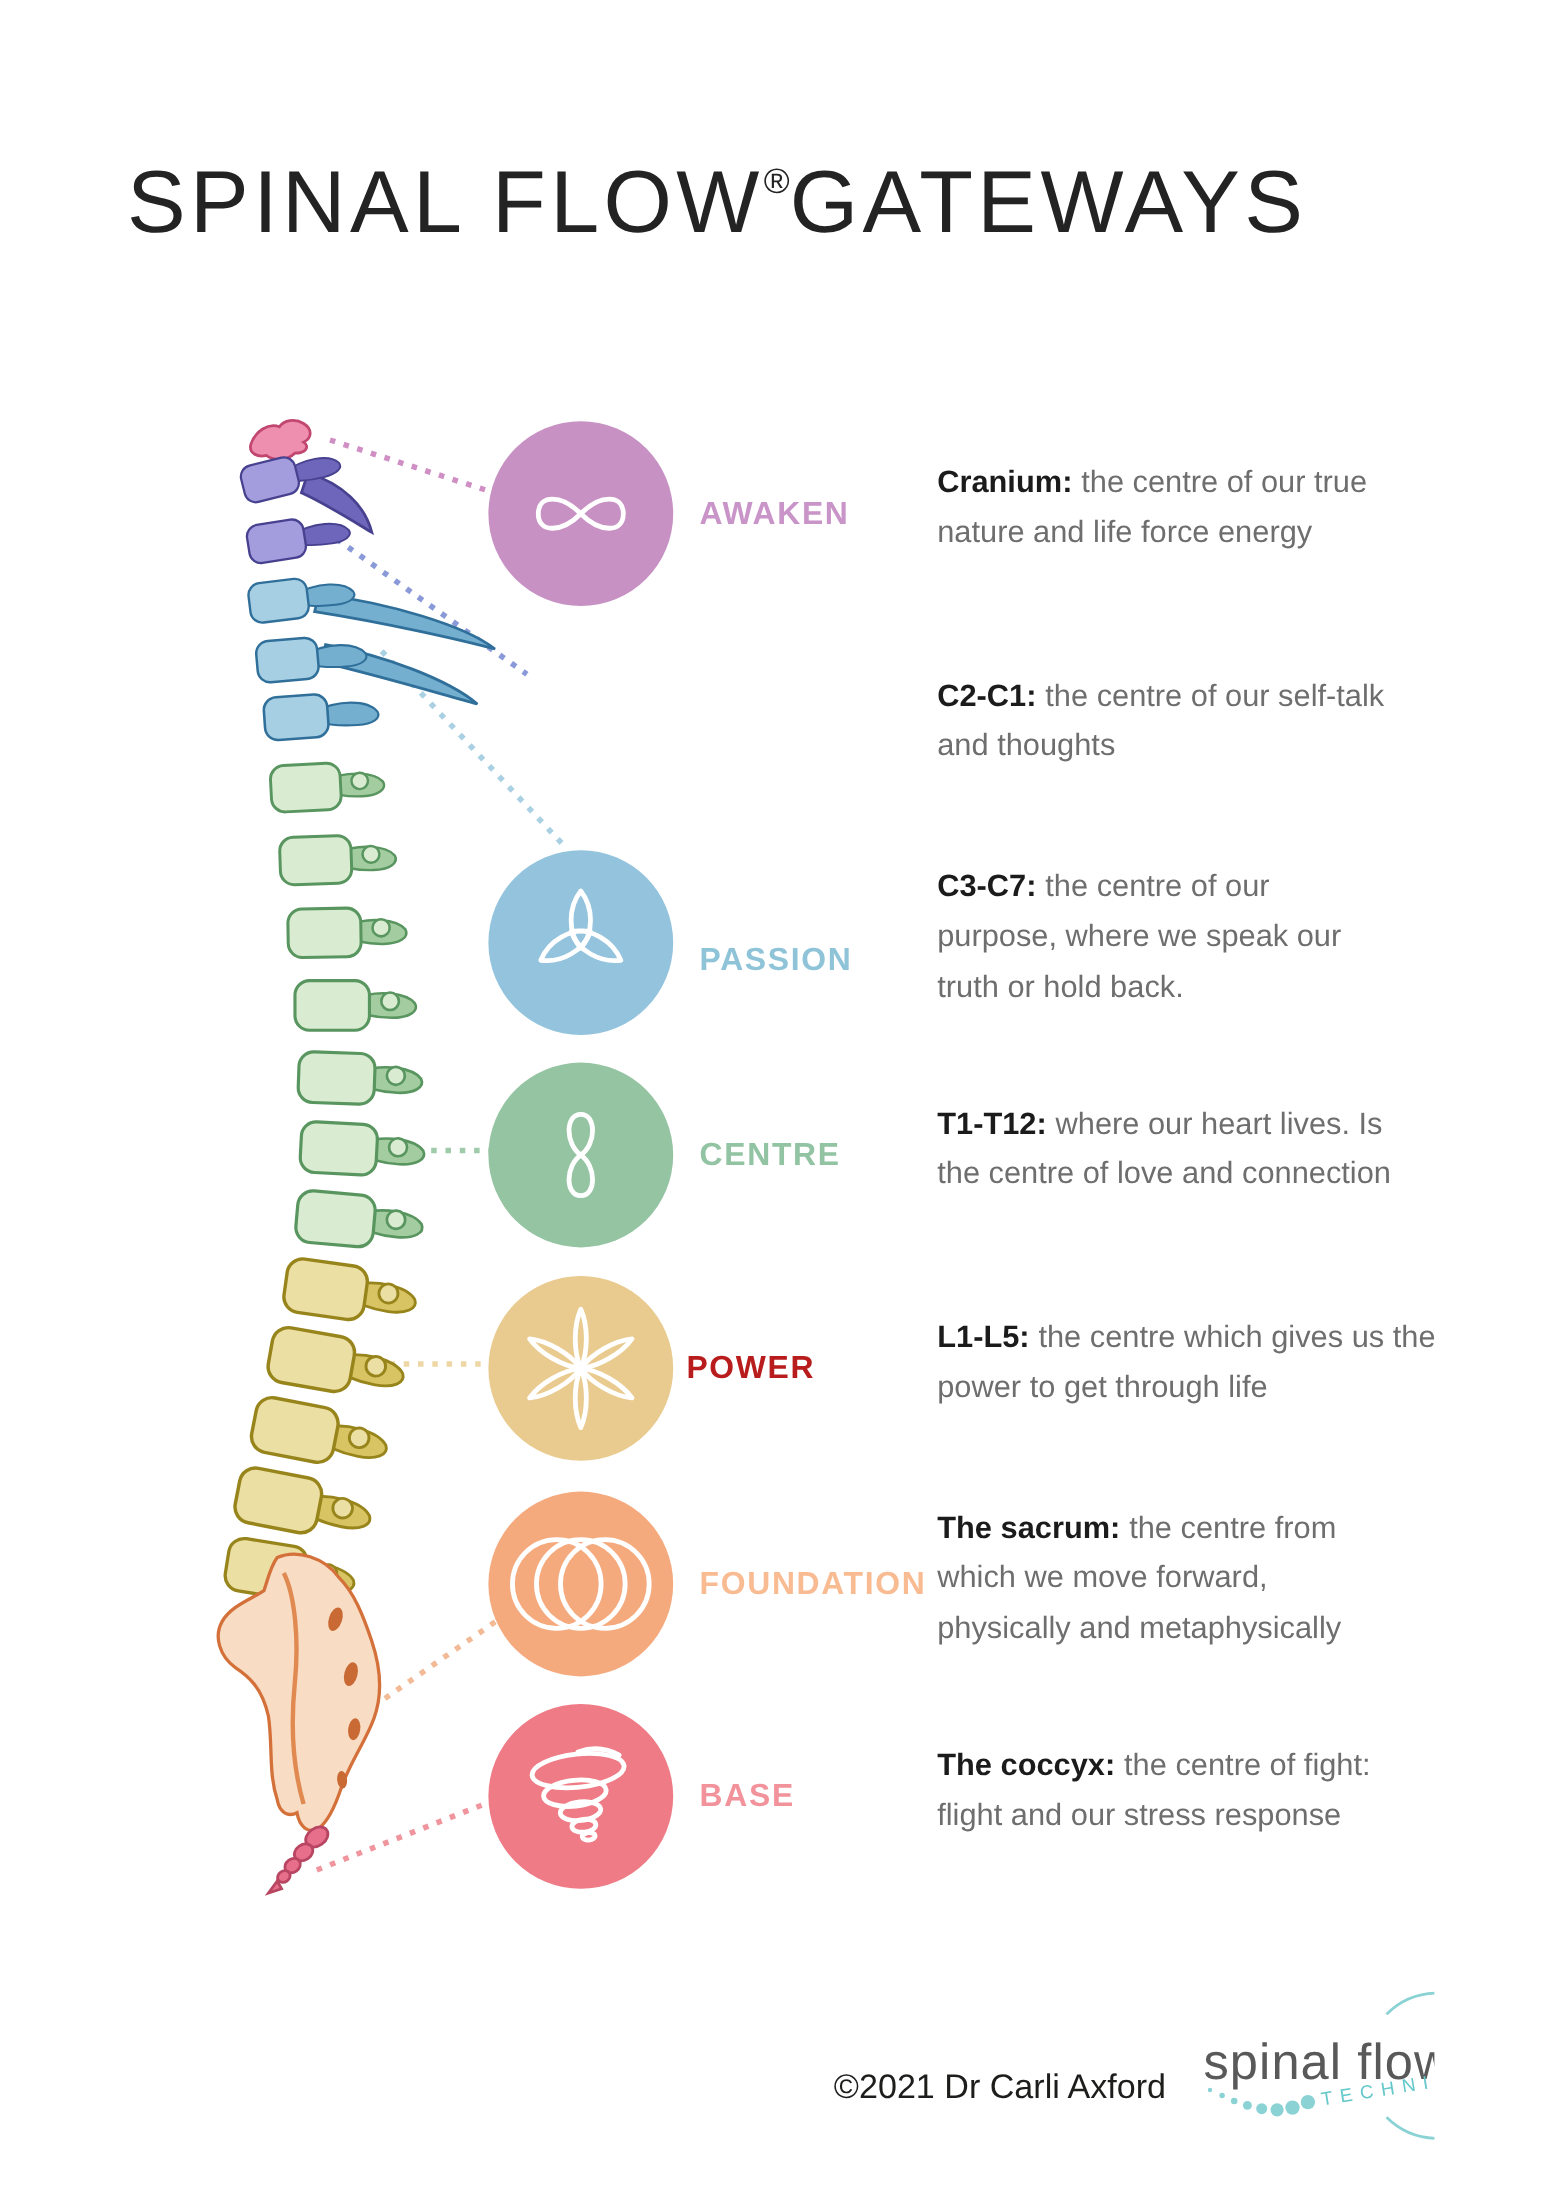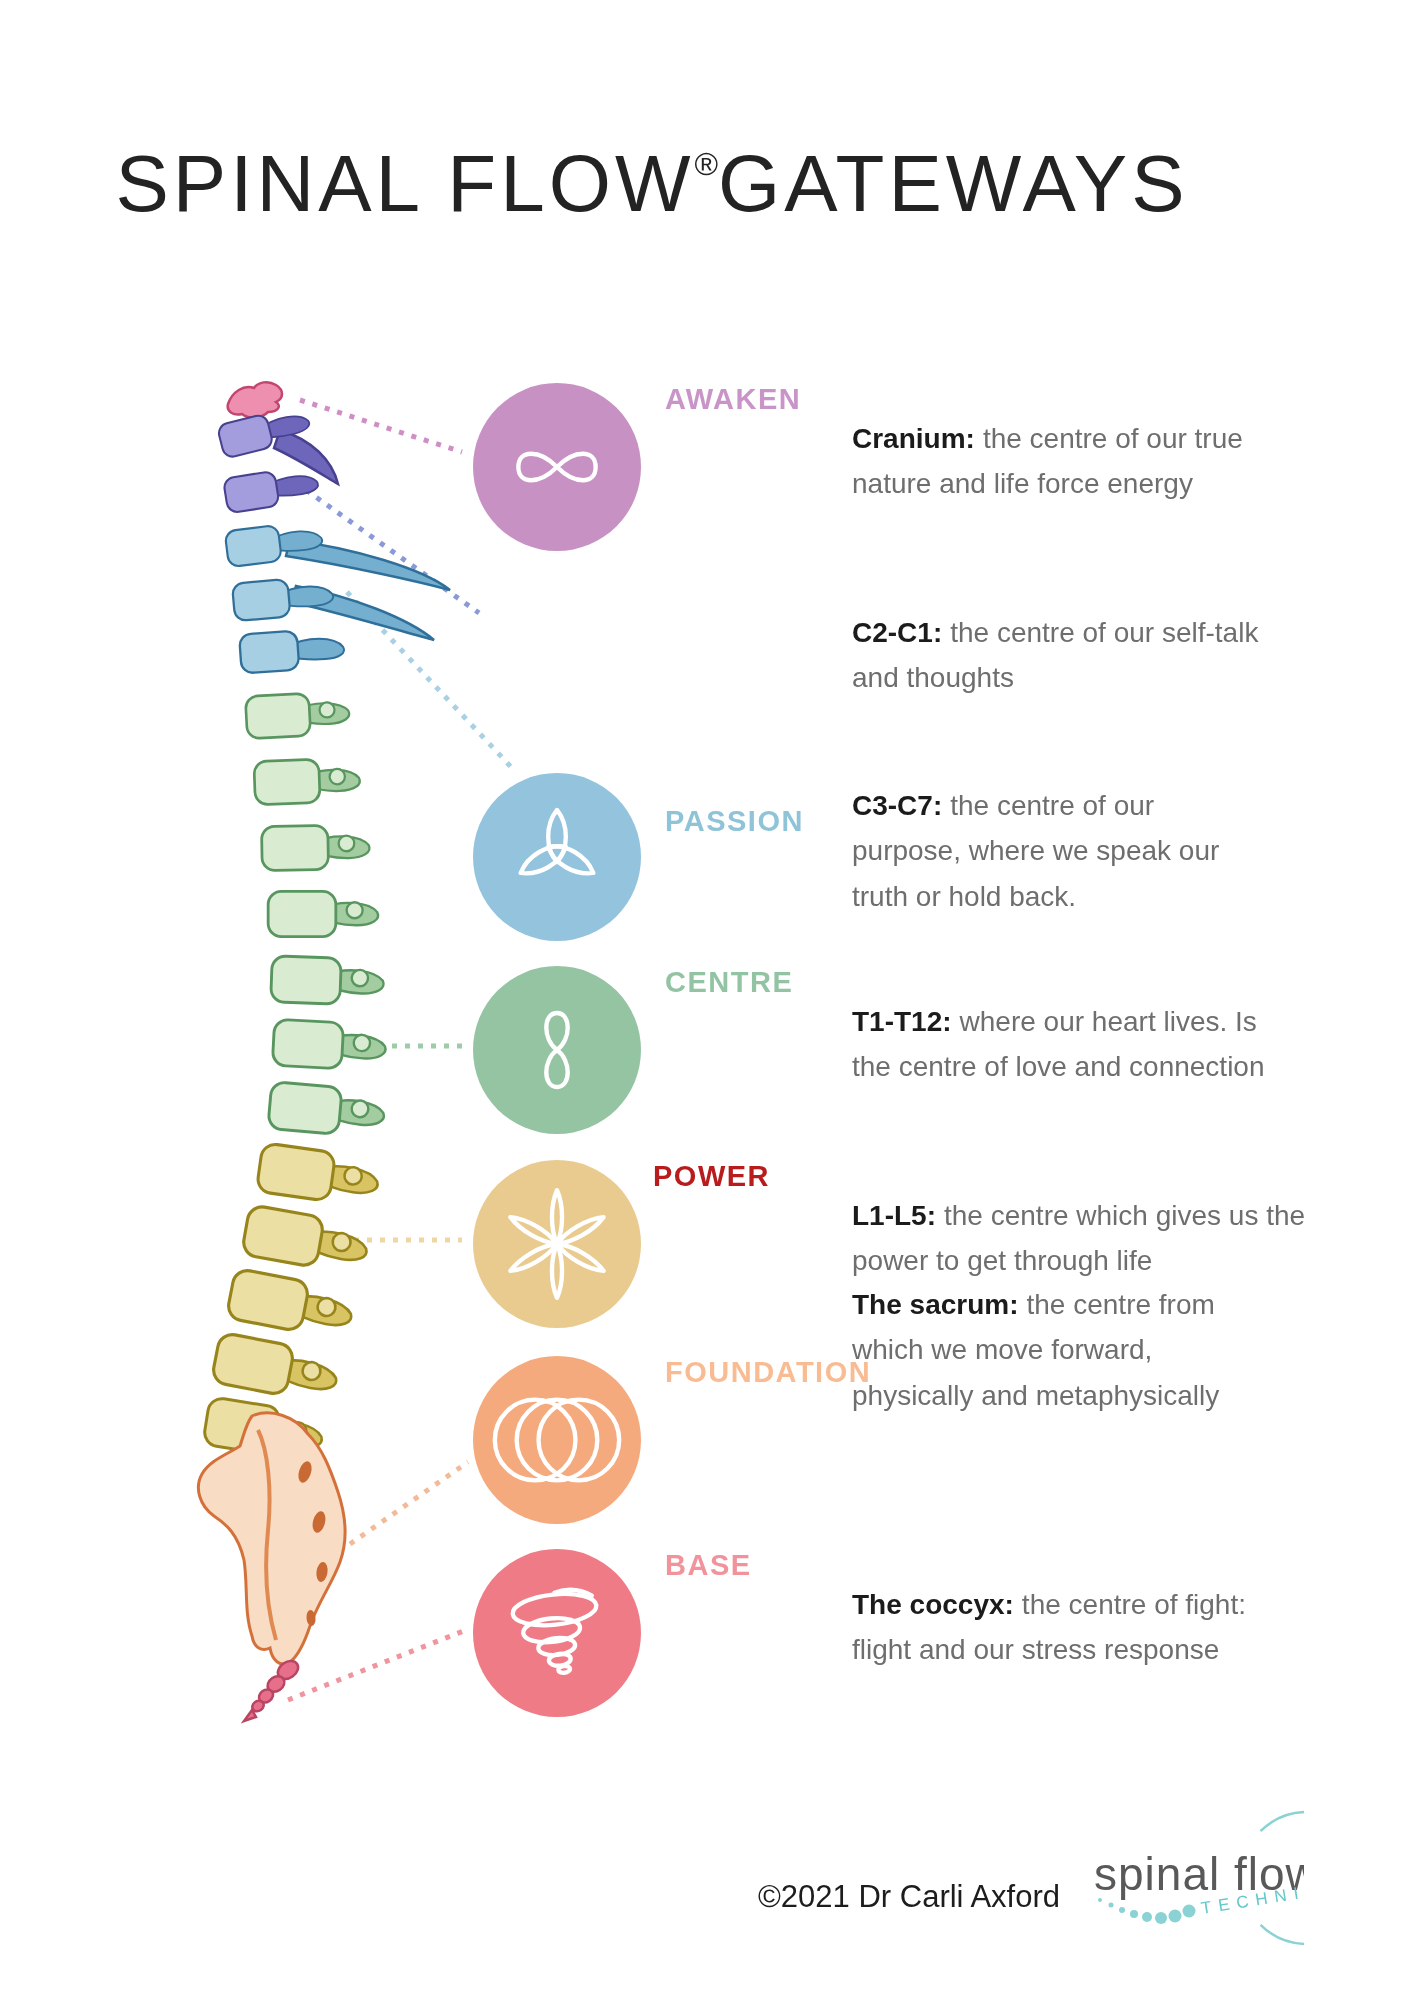--- a/index.html
+++ b/index.html
@@ -5,21 +5,21 @@
   html,body{margin:0;padding:0;background:#ffffff;}
   .canvas{position:relative;width:1304px;height:2000px;background:#fff;overflow:hidden;
           font-family:"Liberation Sans",sans-serif;}
   
   .title{position:absolute;top:138px;left:0;width:100%;text-align:center;
          font-size:80px;font-weight:200;letter-spacing:4px;color:#232323;white-space:nowrap;}
   .title .reg{font-size:32px;position:relative;top:-36px;letter-spacing:0;}
   
   .spine-layer{position:absolute;left:0;top:0;pointer-events:none;}
   
-  .g-row{position:absolute;left:473px;height:168px;display:flex;align-items:flex-start;}
+  .g-row{position:absolute;left:444px;height:168px;display:flex;align-items:center;}
   .g-circle{width:168px;height:168px;border-radius:50%;flex:0 0 auto;
             display:flex;align-items:center;justify-content:center;}
   .g-circle svg{width:168px;height:168px;display:block;}
   .g-label{margin-left:24px;font-size:29px;font-weight:700;letter-spacing:1.5px;white-space:nowrap;}
   .g-desc{position:absolute;left:852px;font-size:28px;line-height:1.62;color:#6e6e6e;
           transform:translateY(-50%);}
   .g-desc strong{color:#1b1b1b;font-weight:700;margin-right:8px;}
   .c0{background:#c791c3;} .t0{color:#c994c8;}
   .c1{background:#7e91d3;} .t1{color:#7282cf;}
   .c2{background:#93c3dd;} .t2{color:#8fc4d8;margin-top:32px;}
@@ -187,21 +187,21 @@
   <div class="g-row" style="top:1356px">
     <div class="g-circle c5">
       <svg viewBox="0 0 100 100" class="icon">
         <circle cx="37" cy="50" r="24"></circle>
         <circle cx="50" cy="50" r="24"></circle>
         <circle cx="63" cy="50" r="24"></circle>
       </svg>
     </div>
     <div class="g-label t5">FOUNDATION</div>
   </div>
-  <div class="g-desc" style="top:1350px;width:405px">
+  <div class="g-desc" style="top:1434px;width:405px">
     <strong>The sacrum:</strong><span>the centre from which we move forward, physically and metaphysically</span>
   </div>
 
   <div class="g-row" style="top:1549px">
     <div class="g-circle c6">
       <svg viewBox="0 0 100 100" class="icon">
         <g transform="rotate(-6 50 50)">
           <path d="M73,30 Q63,23 51,26"></path>
           <ellipse cx="50" cy="36" rx="25" ry="9"></ellipse>
           <ellipse cx="47" cy="48" rx="17" ry="7"></ellipse>

